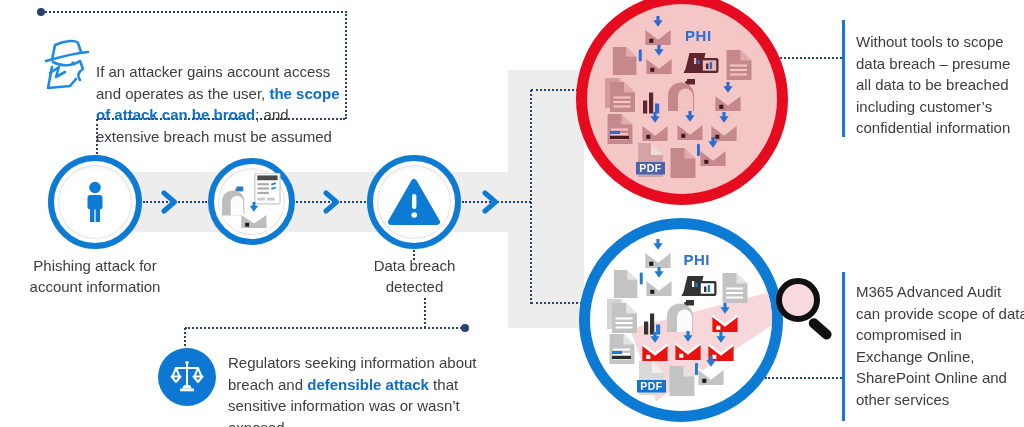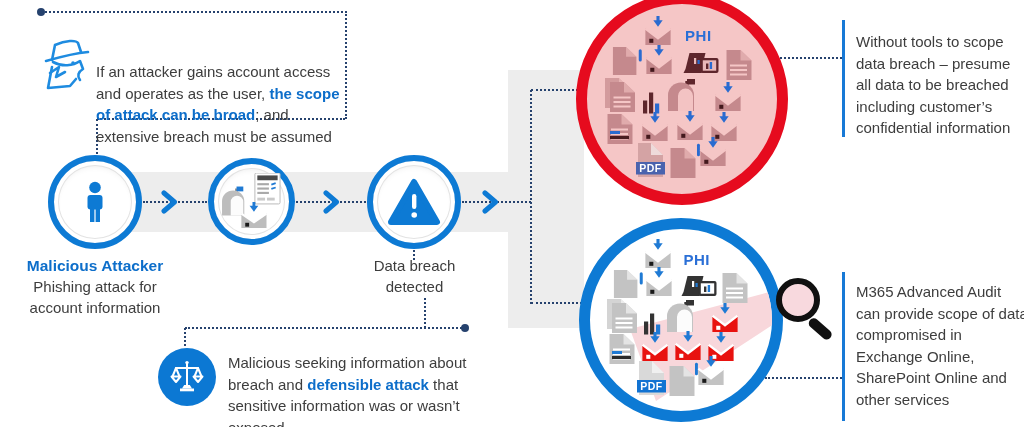--- a/index.html
+++ b/index.html
@@ -136,21 +136,20 @@
       </svg>
     </span>
   </div>
   <div class="chev" style="left:482px;top:190px;">
     <svg width="17" height="24">
         <path d="M3 3 L13.5 12 L3 21" stroke="#0d7ad4" stroke-width="5" fill="none" stroke-linecap="round" stroke-linejoin="round"></path>
       </svg>
   </div>
 
   <div class="lbl" style="left:8px;top:255px;width:174px;">
-    <span class="t">Malicious Attacker</span>
     <span>Phishing attack for account information</span>
   </div>
   <div class="lbl" style="left:357px;top:255px;width:115px;text-align:center;">Data breach detected</div>
 
   <div class="bigc" id="red-circle" style="left:576px;top:-7px;width:212px;height:212px;border:11px solid var(--red);background:var(--pink);">
     <div class="inner" id="red-icons">
       <span class="phi" style="left: 58.6%; top: 16.5%;">PHI</span>
     <span class="cicon" style="left: 37.4%; top: 14%;"><svg width="33" height="31" viewBox="0 0 34 31">
     <path d="M17 0 V5.5" stroke="#2a6bd0" stroke-width="3.2"></path>
             <polygon points="12.2,4.5 17,11 21.8,4.5" fill="#2a6bd0"></polygon>
@@ -420,15 +419,15 @@
         <line x1="7" y1="9" x2="29" y2="9"></line>
         <path d="M7 9 L3.5 17.5 M7 9 L10.5 17.5"></path>
         <polygon points="2.5,17.5 11.5,17.5 7,23"></polygon>
         <path d="M29 9 L25.5 17.5 M29 9 L32.5 17.5"></path>
         <polygon points="24.5,17.5 33.5,17.5 29,23"></polygon>
         <path d="M13 29.5 H23 L20.8 26 H15.2 Z" fill="#fff" stroke="none"></path>
         <rect x="11" y="29.5" width="14" height="2.8" fill="#fff" stroke="none"></rect>
       </svg>
     </span>
   </div>
-  <p class="regtxt"><span>Malicious seeking information about breach and </span><span class="hl">defensible attack</span><span> that sensitive information was or wasn’t exposed</span></p>
+  <p class="regtxt"><span>Regulators seeking information about breach and </span><span class="hl">defensible attack</span><span> that sensitive information was or wasn’t exposed</span></p>
 
 </div>
 
 </body></html>

